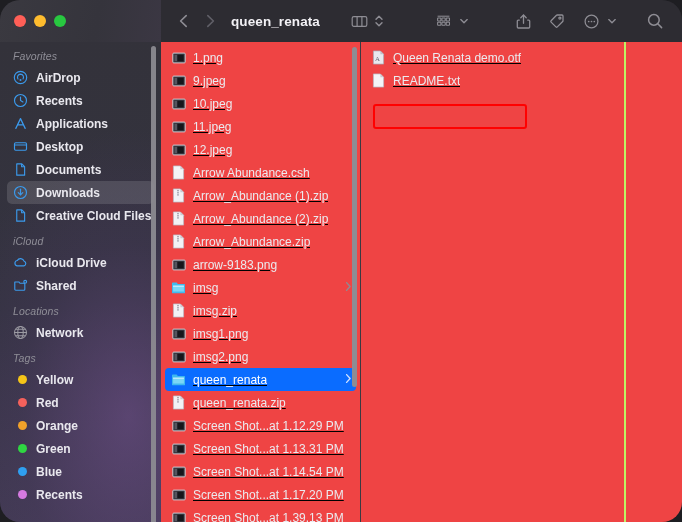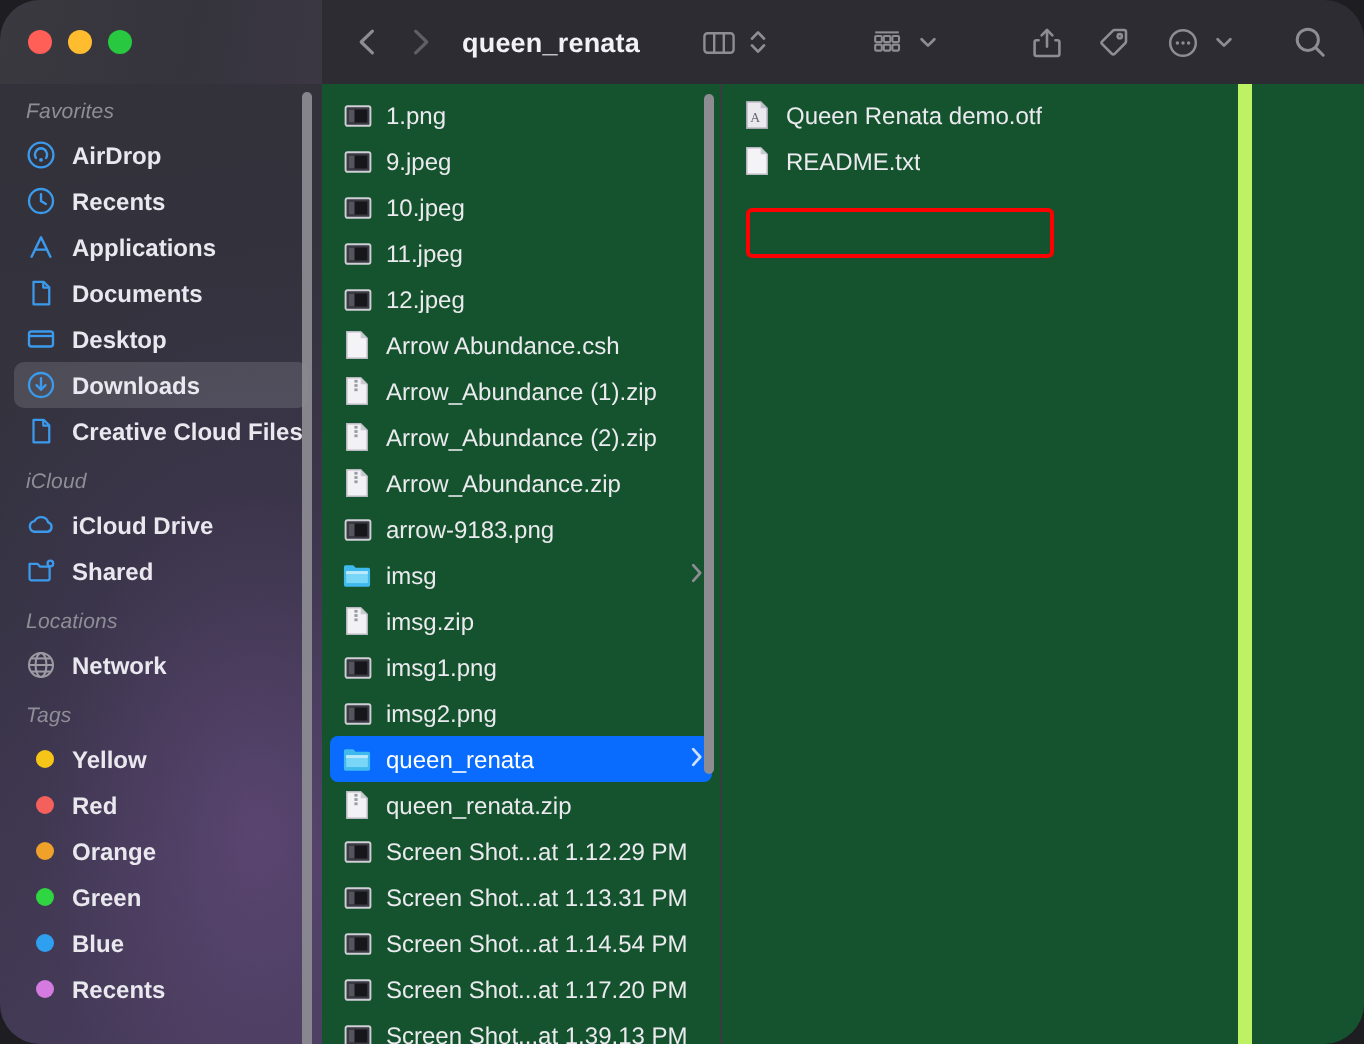--- a/index.html
+++ b/index.html
@@ -120,29 +120,29 @@
   #sidebar-scroll {
     position:absolute;
     right:5px; top:4px;
     width:5px; height:496px;
     background:#8d8c93;
     border-radius:3px;
     opacity:0.92;
   }
 
   
-  #cols { flex:1; display:flex; min-width:0; background:#14532d; }
+  #cols { flex:1; display:flex; min-width:0; background:#ef4444;text-decoration:underline; }
   .col {
     position:relative;
     height:100%;
     overflow:hidden;
     padding-top:4px;
   }
   #col1 { width:200px; flex:0 0 200px; border-right:1px solid #3b3a41; }
-  #col2 { width:265px; flex:0 0 265px; border-right:7px solid #bef264; }
+  #col2 { width:265px; flex:0 0 265px; border-right:2px solid #bef264; }
   #col3 { flex:1; }
 
   .row {
     height:23px;
     margin:0 4px;
     padding:0 4px 0 6px;
     display:flex;
     align-items:center;
     gap:7px;
     border-radius:4px;
@@ -321,38 +321,38 @@
                   <path d="M3.0 13.2 L8 2.8 L13.0 13.2"></path>
                   <line x1="5.2" y1="9.4" x2="10.8" y2="9.4"></line>
                 </g>
               </svg>
             </span>
             <span>Applications</span>
           </div>
           <div class="side-item">
             <span class="side-ico">
               <svg width="15" height="15" viewBox="0 0 16 16">
+                <g fill="none" stroke="currentColor" stroke-width="1.25">
+                  <rect x="1.6" y="4.0" width="12.8" height="8.0" rx="1.3"></rect>
+                  <line x1="1.6" y1="6.4" x2="14.4" y2="6.4"></line>
+                </g>
+              </svg>
+            </span>
+            <span>Desktop</span>
+          </div>
+          <div class="side-item">
+            <span class="side-ico">
+              <svg width="15" height="15" viewBox="0 0 16 16">
                 <g fill="none" stroke="currentColor" stroke-width="1.2" stroke-linejoin="round">
                   <path d="M4.0 2.0 H9.4 L12.4 5.0 V14.0 H4.0 Z"></path>
                   <polyline points="9.2,2.1 9.2,5.1 12.3,5.1"></polyline>
                 </g>
               </svg>
             </span>
             <span>Documents</span>
-          </div>
-          <div class="side-item">
-            <span class="side-ico">
-              <svg width="15" height="15" viewBox="0 0 16 16">
-                <g fill="none" stroke="currentColor" stroke-width="1.25">
-                  <rect x="1.6" y="4.0" width="12.8" height="8.0" rx="1.3"></rect>
-                  <line x1="1.6" y1="6.4" x2="14.4" y2="6.4"></line>
-                </g>
-              </svg>
-            </span>
-            <span>Desktop</span>
           </div>
           <div class="side-item selected">
             <span class="side-ico">
               <svg width="15" height="15" viewBox="0 0 16 16">
                 <g fill="none" stroke="currentColor" stroke-width="1.25" stroke-linecap="round" stroke-linejoin="round">
                   <circle cx="8" cy="8" r="6.4"></circle>
                   <line x1="8" y1="4.4" x2="8" y2="10.4"></line>
                   <polyline points="5.6,8.1 8,10.5 10.4,8.1"></polyline>
                 </g>
               </svg>

